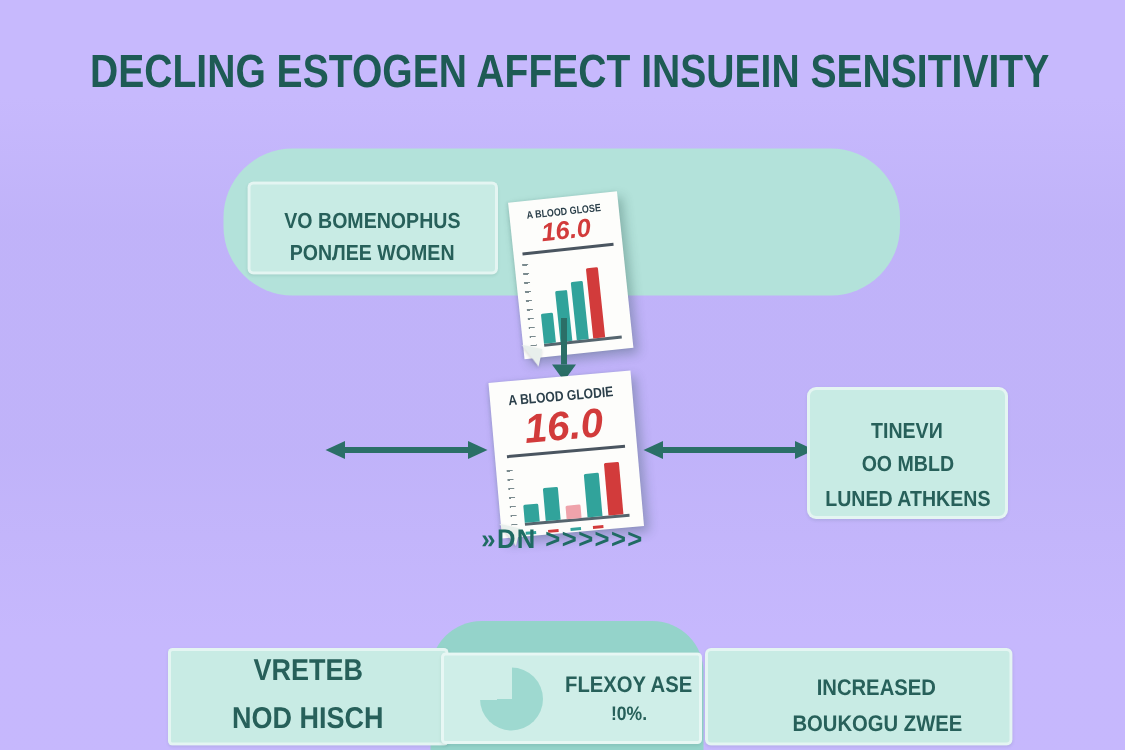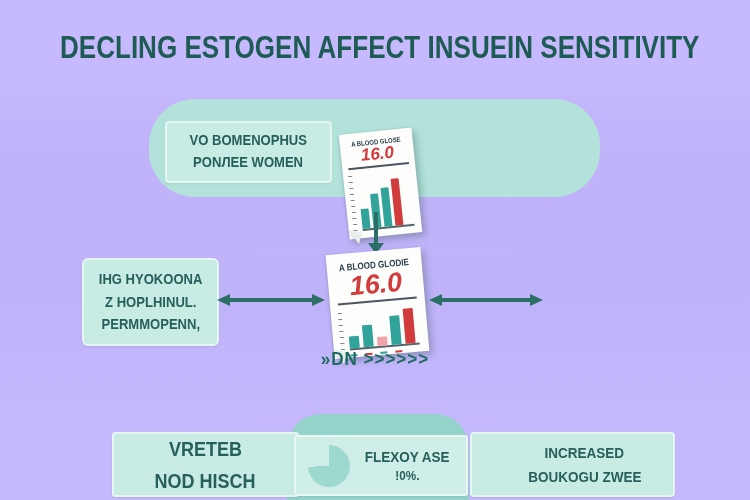--- a/index.html
+++ b/index.html
@@ -20,21 +20,21 @@
     font-size:31px; font-weight:bold; color:#1e5b55;
     transform:scaleX(0.84); letter-spacing:0px; white-space:nowrap;
   }
   .pill{
     position:absolute; left:149px; top:99px; width:451px; height:98px;
     background:#b3e2da; border-radius:46px;
   }
   .box{
     position:absolute; background:#c8ebe4;
     border:2px solid rgba(255,255,255,0.5); border-radius:4px;
-    display:flex; flex-direction:column; justify-content:center; align-items:center;
+    display:flex; flex-direction:column; justify-content:flex-end; align-items:center;
     text-align:center; font-weight:bold; color:#27605a;
     box-shadow:0 1px 2px rgba(30,80,72,0.10);
   }
   .box .ln{ display:block; transform:scaleX(0.9); white-space:nowrap; }
   .box-tl{ left:165px; top:121px; width:163px; height:58px; font-size:14.5px; line-height:1.5; }
   .box-tr{ left:395px; top:121px; width:186px; height:58px; font-size:14.5px; line-height:1.5; }
   .box-ml{ left:82px;  top:258px; width:133px; height:84px; font-size:14.5px; line-height:1.55; border-radius:6px; }
   .box-mr{ left:538px; top:258px; width:130px; height:84px; font-size:14.5px; line-height:1.55; border-radius:6px; }
   .box-bl{ left:112px; top:432px; width:183px; height:61px; font-size:20px; line-height:1.6; border-radius:3px; }
   .box-bm{ left:294px; top:435px; width:170px; height:57px; flex-direction:row; gap:10px; border-radius:3px; background:#cfeee8; }
@@ -139,25 +139,20 @@
           <div class="bar" style="height: 35%; background: rgb(49, 163, 155);"></div>
           <div class="bar" style="height: 60%; background: rgb(49, 163, 155);"></div>
           <div class="bar" style="height: 68%; background: rgb(49, 163, 155);"></div>
           <div class="bar" style="height: 82%; background: rgb(210, 59, 59);"></div>
         </div>
     </div>
   </div>
 
   <div class="arrow-down"></div>
 
-  <div class="box box-ml">
-    <span class="ln">IHG HYOKOONA</span>
-    <span class="ln">Z HOPLHINUL.</span>
-    <span class="ln">PERMMOPENN,</span>
-  </div>
 
   <div class="harrow harrow-left"></div>
 
   <div class="doc doc-center">
     <div class="doc-header">A BLOOD GLODIE</div>
     <div class="doc-value">16.0</div>
     <div class="doc-rule"></div>
     <div class="chartwrap">
       <div class="yticks"></div>
       <div class="bars">
@@ -171,20 +166,25 @@
         <i style="background:#31a39b"></i>
           <i style="background:#d23b3b"></i>
           <i style="background:#31a39b"></i>
           <i style="background:#d23b3b"></i>
       </div>
     </div>
   </div>
 
   <div class="harrow harrow-right"></div>
 
+  <div class="box box-mr">
+    <span class="ln">TINEVИ</span>
+    <span class="ln">OO MBLD</span>
+    <span class="ln">LUNED ATHKENS</span>
+  </div>
 
   <div class="chevrons">»DN &gt;&gt;&gt;&gt;&gt;&gt;</div>
 
   <div class="bottom-shape"></div>
 
   <div class="box box-bl">
     <span class="ln">VRETEB</span>
     <span class="ln">NOD HISCH</span>
   </div>
 

